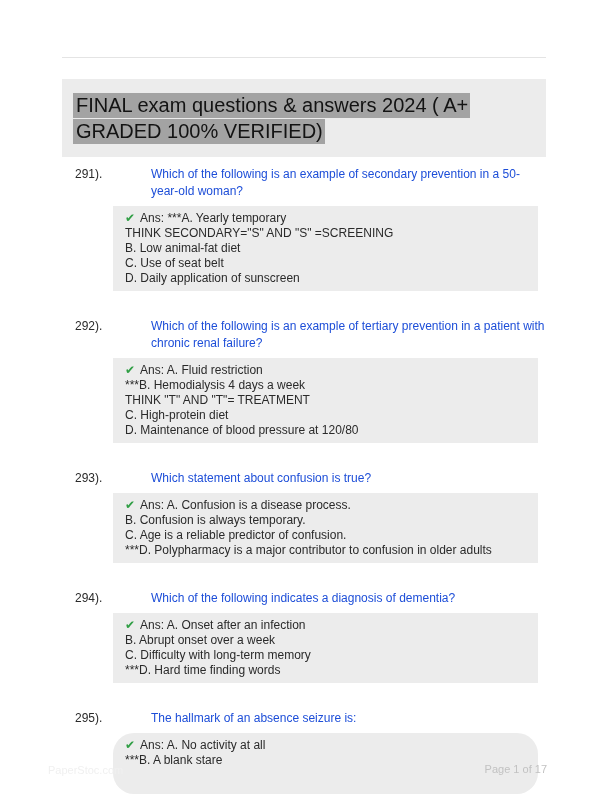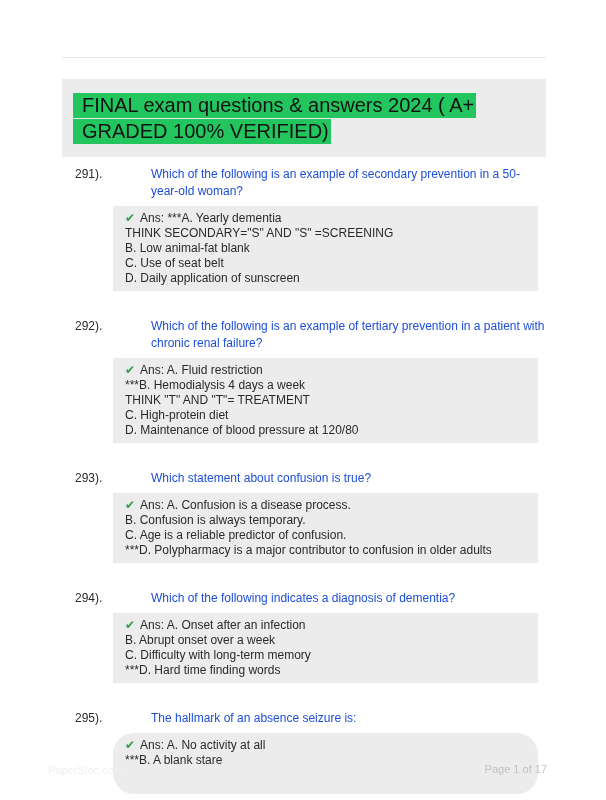--- a/index.html
+++ b/index.html
@@ -29,25 +29,25 @@
   .title-box {
     margin-top: 21px;
     background: #ececec;
     padding: 13px 12px 13px 11px;
     width: 484px;
   }
   .title-text {
     font-size: 20px;
     line-height: 26px;
     color: #131313;
-    background: #22c55e;
+    background: #a3a3a3;
     display: inline;
     box-decoration-break: clone;
     -webkit-box-decoration-break: clone;
-    padding: 1px 2px 2px 9px;
+    padding: 1px 2px 2px 3px;
   }
   .question {
     margin-top: 27px;
   }
   .question.first { margin-top: 9px; }
   .q-row {
     display: flex;
     align-items: flex-start;
     gap: 36px;
   }
@@ -114,23 +114,23 @@
     <div class="title-box">
       <h1 style="font-weight:normal; font-size:20px; line-height:26px;"><span class="title-text">FINAL exam questions &amp; answers 2024 ( A+ GRADED 100% VERIFIED)</span></h1>
     </div>
     <div id="questions">
   <section class="question first">
     <div class="q-row">
       <span class="q-num">291).</span>
       <p class="q-text">Which of the following is an example of secondary prevention in a 50-year-old woman?</p>
     </div>
     <div class="answer-box">
-            <div class="ans-line"><span class="check-icon">✔</span><span>Ans: ***A. Yearly dementia</span></div>
+            <div class="ans-line"><span class="check-icon">✔</span><span>Ans: ***A. Yearly temporary</span></div>
             <div class="ans-line"><span>THINK SECONDARY="S" AND "S" =SCREENING</span></div>
-            <div class="ans-line"><span>B. Low animal-fat blank</span></div>
+            <div class="ans-line"><span>B. Low animal-fat diet</span></div>
             <div class="ans-line"><span>C. Use of seat belt</span></div>
             <div class="ans-line"><span>D. Daily application of sunscreen</span></div>
           </div>
   </section>
 
   <section class="question">
     <div class="q-row">
       <span class="q-num">292).</span>
       <p class="q-text">Which of the following is an example of tertiary prevention in a patient with chronic renal failure?</p>
     </div>

